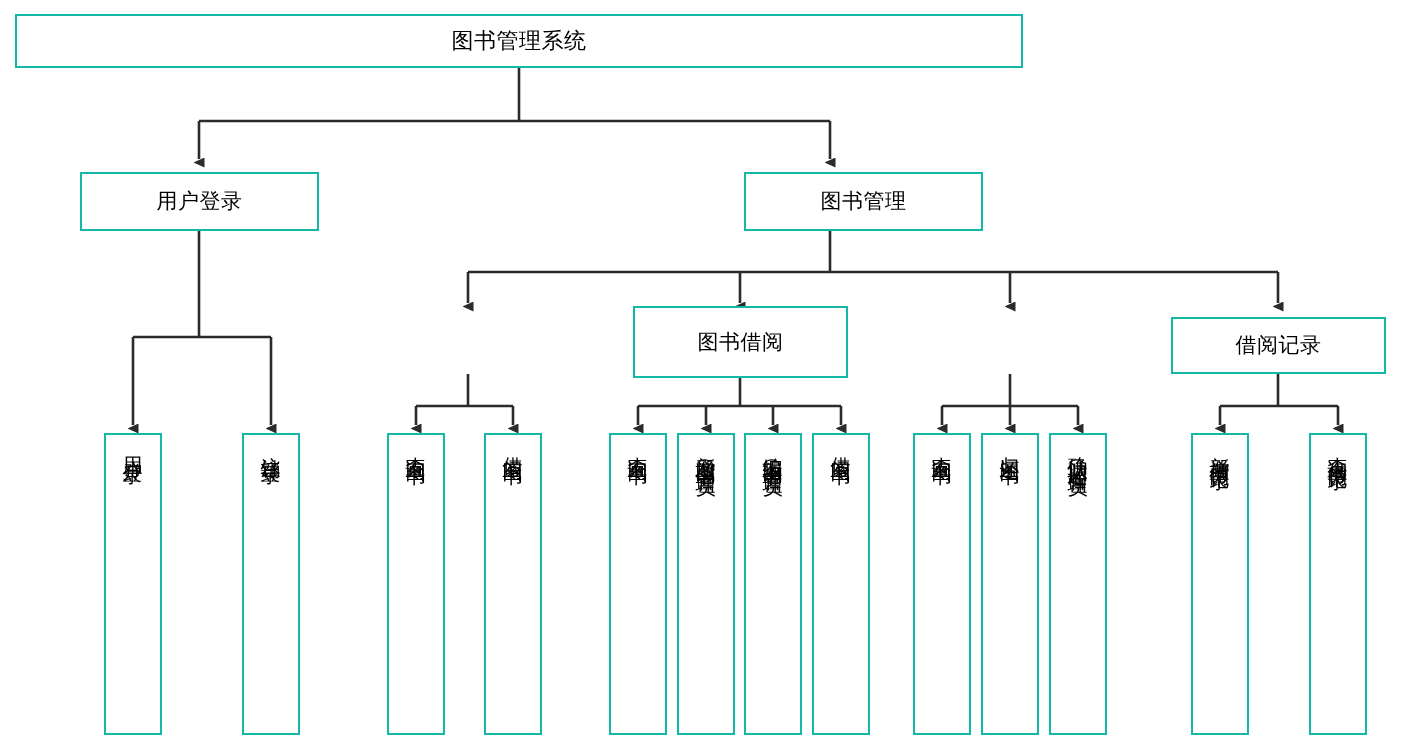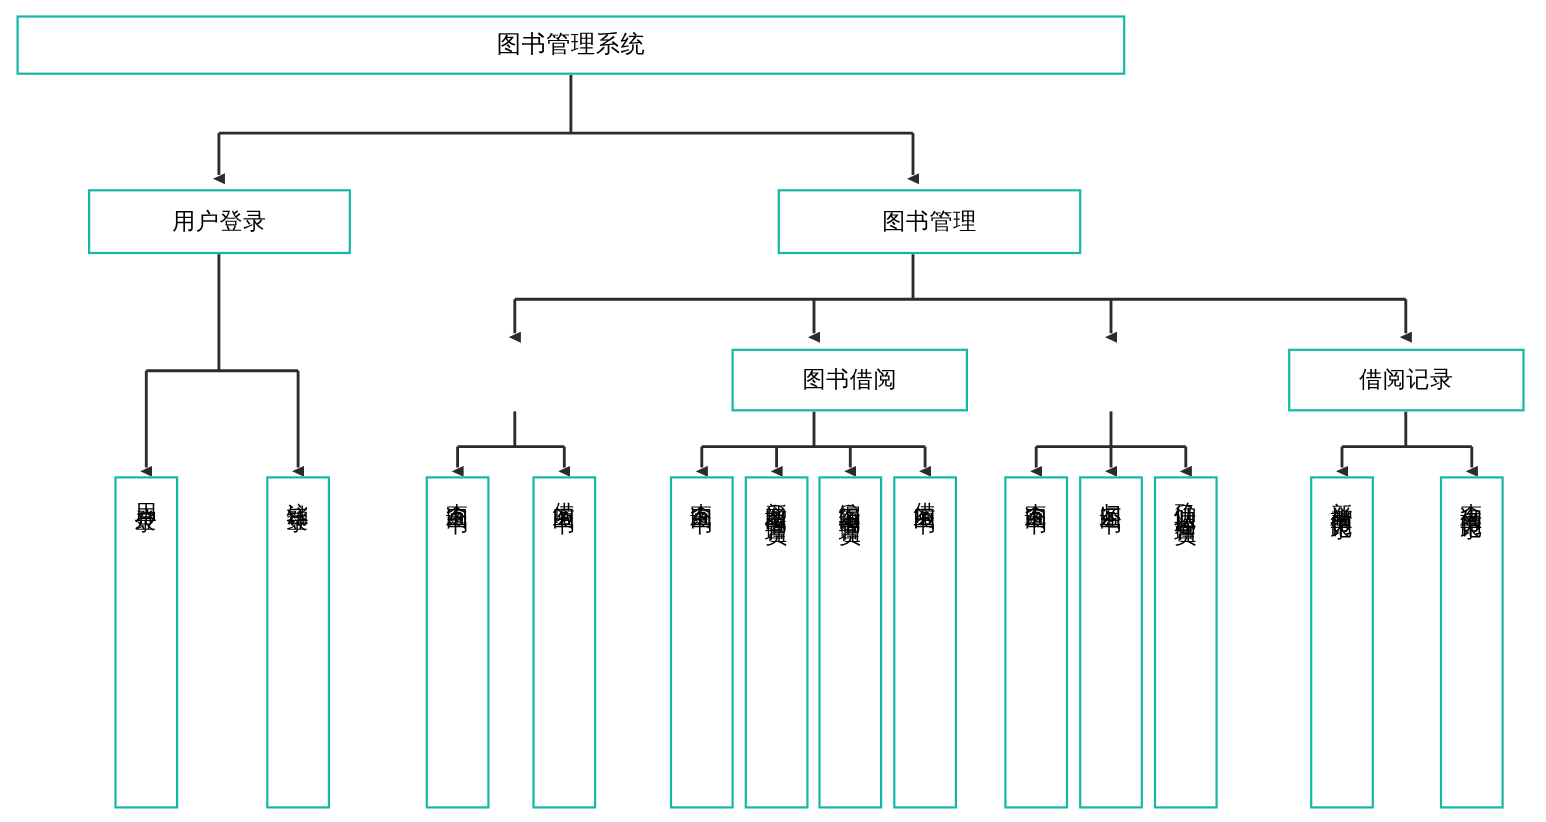--- a/index.html
+++ b/index.html
@@ -125,26 +125,26 @@
   </svg>
 
   <div class="node horizontal root" style="left:15px; top:14px; width:1008px; height:54px;">
     <span class="node-label">图书管理系统</span>
   </div>
 
   <div class="node horizontal" style="left:80px; top:172px; width:239px; height:59px;">
     <span class="node-label">用户登录</span>
   </div>
 
-  <div class="node horizontal" style="left:707px; top:172px; width:276px; height:59px;">
+  <div class="node horizontal" style="left:744px; top:172px; width:239px; height:59px;">
     <span class="node-label">图书管理</span>
   </div>
 
 
-  <div class="node horizontal" style="left:633px; top:317px; width:215px; height:57px;margin-left:32px;">
+  <div class="node horizontal" style="left:633px; top:306px; width:215px; height:72px;">
     <span class="node-label">图书借阅</span>
   </div>
 
 
   <div class="node horizontal" style="left:1171px; top:317px; width:215px; height:57px;">
     <span class="node-label">借阅记录</span>
   </div>
 
   <div class="node vertical" style="left:104px; top:433px; width:58px; height:302px;">
     <span class="node-label">用户登录</span>

